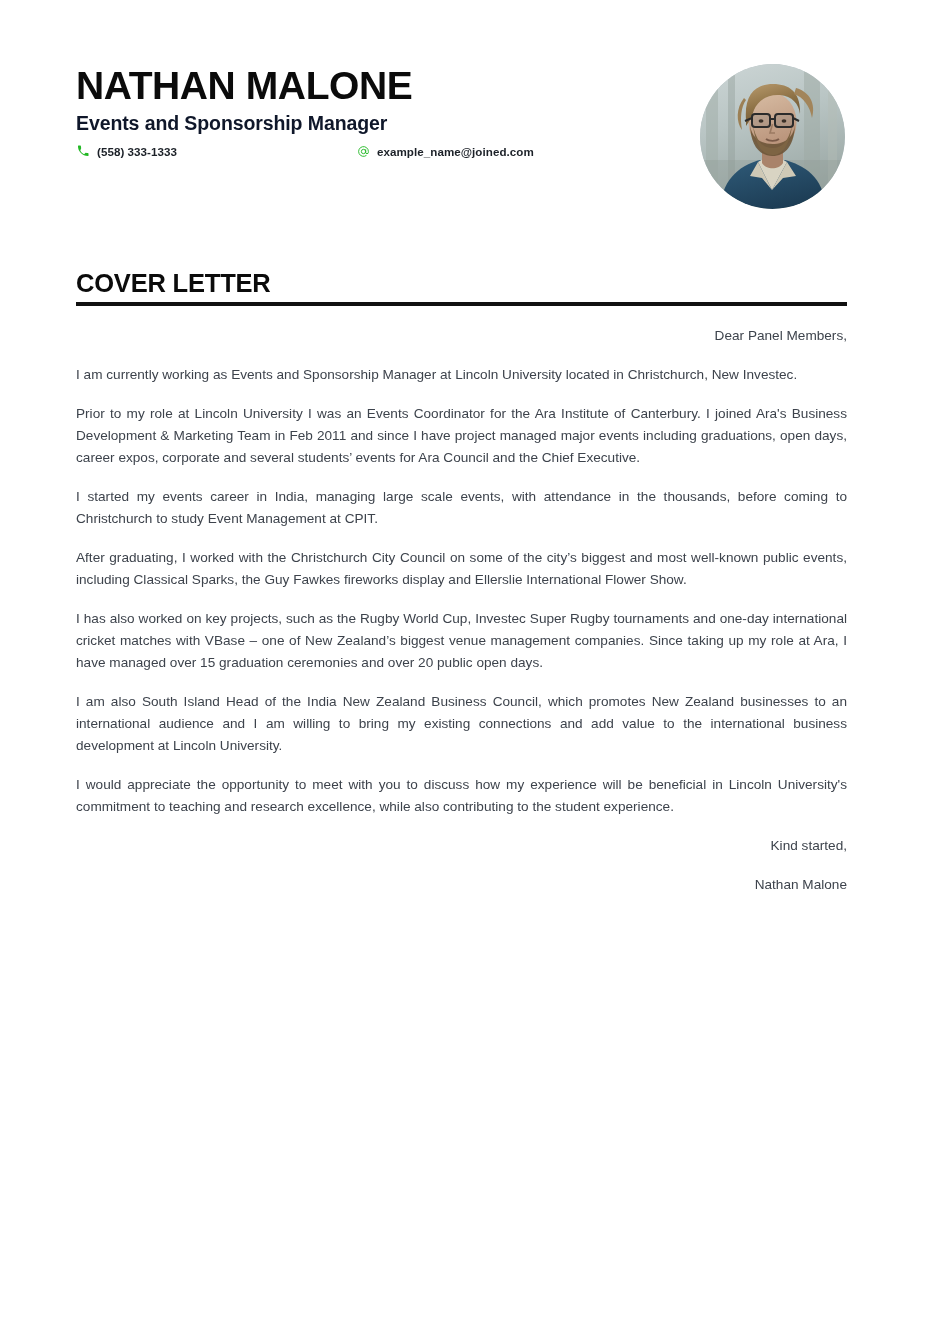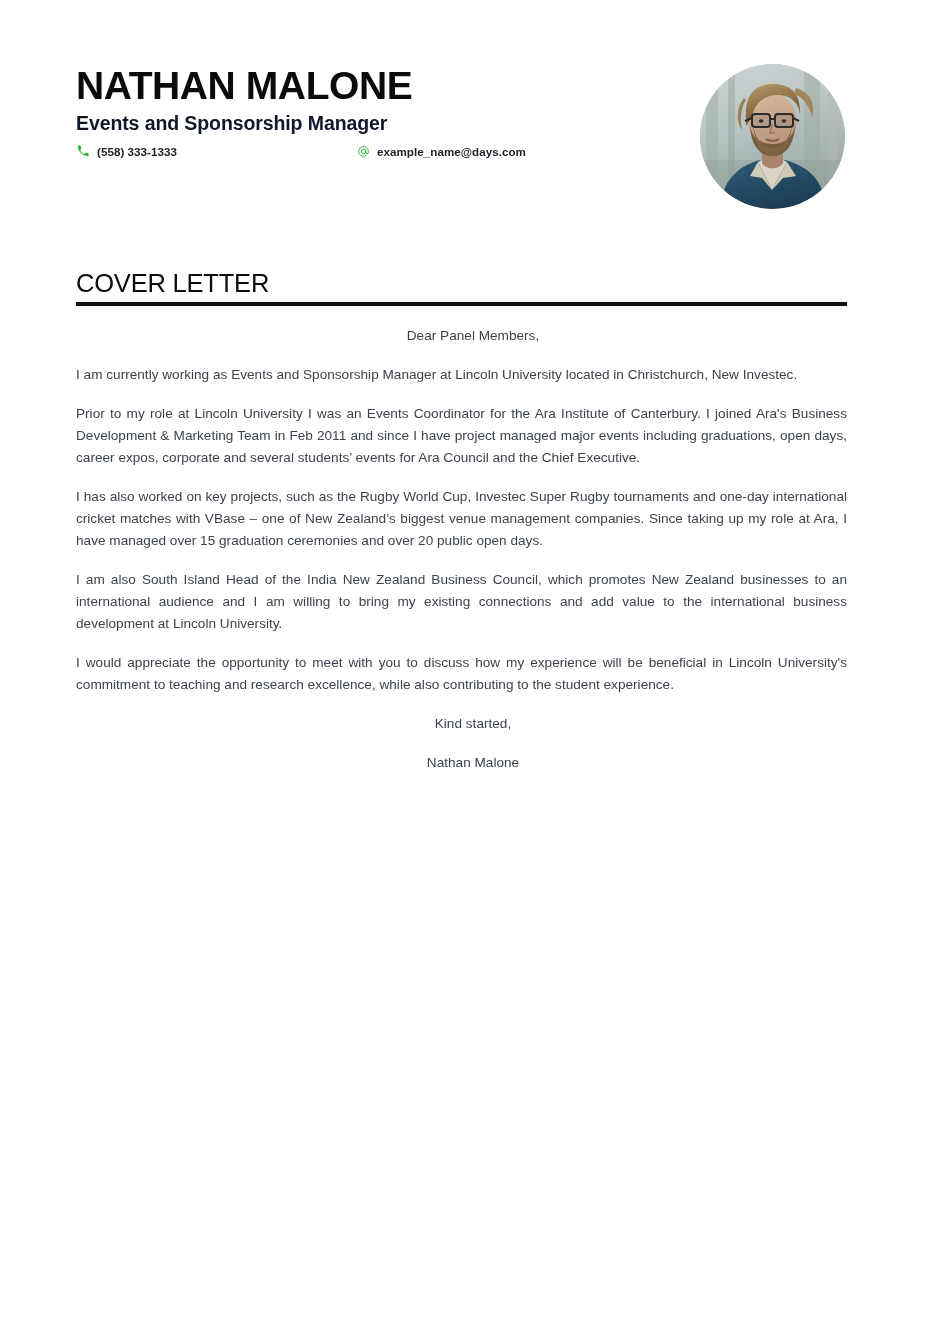--- a/index.html
+++ b/index.html
@@ -105,21 +105,21 @@
     background: #b9c3c6;
   }
   .photo svg { display: block; width: 145px; height: 145px; }
 
   
   .section {
     padding: 0 76px;
   }
   .section-title {
     font-size: 25.5px;
-    font-weight: 400;
+    font-weight: 700;
     letter-spacing: -0.2px;
     color: #0b0b0b;
     margin: 60px 0 0 0;
     line-height: 1.1;
   }
   .rule {
     height: 4px;
     background: #111111;
     margin-top: 5px;
     width: 100%;
@@ -132,21 +132,21 @@
   }
   .letter p {
     margin: 0 0 17px 0;
     font-size: 13.6px;
     line-height: 22px;
     color: #3d434c;
     text-align: justify;
     letter-spacing: 0.01px;
   }
   .letter p.plain {
-    text-align: center;
+    text-align: right;
     margin-left: 23px;
   }
   .letter p:last-child { margin-bottom: 0; }
 </style>
 </head>
 <body>
 
 <div class="page">
 
   <div class="header">
@@ -167,21 +167,21 @@
               </span>
               <span class="contact-text">(558) 333-1333</span>
             </div>
             <div class="contact-cell email">
               <span class="contact-icon">
                 <svg width="13" height="13" viewBox="0 0 24 24" fill="none" stroke="currentColor" stroke-width="1.7" aria-hidden="true">
                   <circle cx="12" cy="12" r="4"></circle>
                   <path d="M16 8v5.5a2.5 2.5 0 0 0 5 0V12a9 9 0 1 0-3.5 7.1"></path>
                 </svg>
               </span>
-              <span class="contact-text">example_name@days.com</span>
+              <span class="contact-text">example_name@joined.com</span>
             </div>
           </div>
 
 
         </div>
       </div>
 
       <div class="photo">
         <svg viewBox="0 0 145 145" xmlns="http://www.w3.org/2000/svg" role="img" aria-label="profile photo">
           <defs>
@@ -255,20 +255,22 @@
 
   <div class="section">
     <h2 class="section-title">COVER LETTER</h2>
     <div class="rule"></div>
   </div>
 
   <div class="letter">
     <p class="plain">Dear Panel Members,</p>
     <p>I am currently working as Events and Sponsorship Manager at Lincoln University located in Christchurch, New Investec.</p>
     <p>Prior to my role at Lincoln University I was an Events Coordinator for the Ara Institute of Canterbury. I joined Ara's Business Development &amp; Marketing Team in Feb 2011 and since I have project managed major events including graduations, open days, career expos, corporate and several students’ events for Ara Council and the Chief Executive.</p>
+    <p>I started my events career in India, managing large scale events, with attendance in the thousands, before coming to Christchurch to study Event Management at CPIT.</p>
+    <p>After graduating, I worked with the Christchurch City Council on some of the city’s biggest and most well-known public events, including Classical Sparks, the Guy Fawkes fireworks display and Ellerslie International Flower Show.</p>
     <p>I has also worked on key projects, such as the Rugby World Cup, Investec Super Rugby tournaments and one-day international cricket matches with VBase – one of New Zealand’s biggest venue management companies. Since taking up my role at Ara, I have managed over 15 graduation ceremonies and over 20 public open days.</p>
     <p>I am also South Island Head of the India New Zealand Business Council, which promotes New Zealand businesses to an international audience and I am willing to bring my existing connections and add value to the international business development at Lincoln University.</p>
     <p>I would appreciate the opportunity to meet with you to discuss how my experience will be beneficial in Lincoln University's commitment to teaching and research excellence, while also contributing to the student experience.</p>
     <p class="plain">Kind started,</p>
     <p class="plain">Nathan Malone</p>
   </div>
 
 </div>
 
 </body></html>

